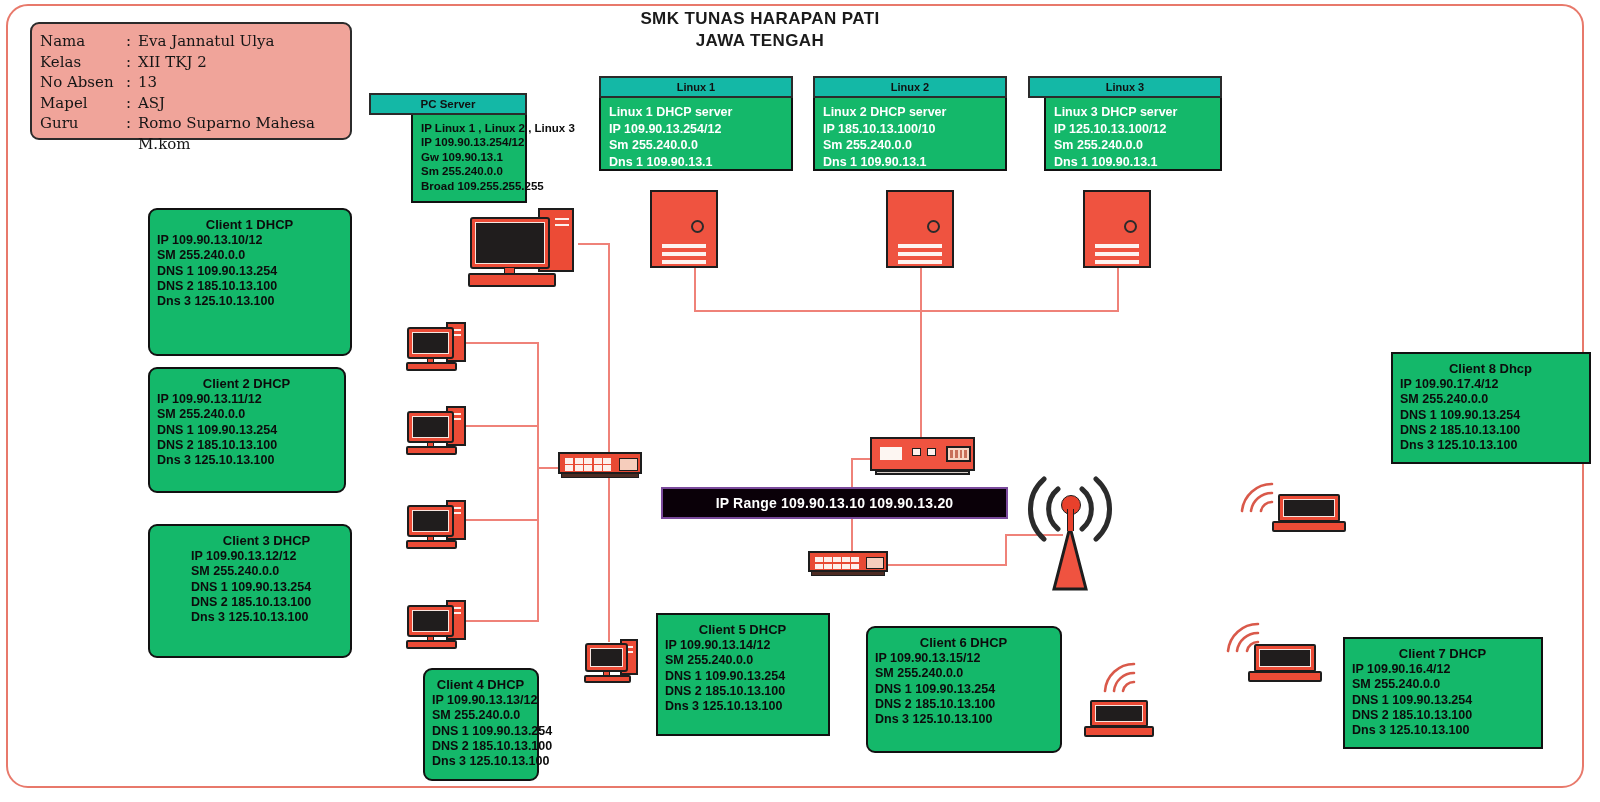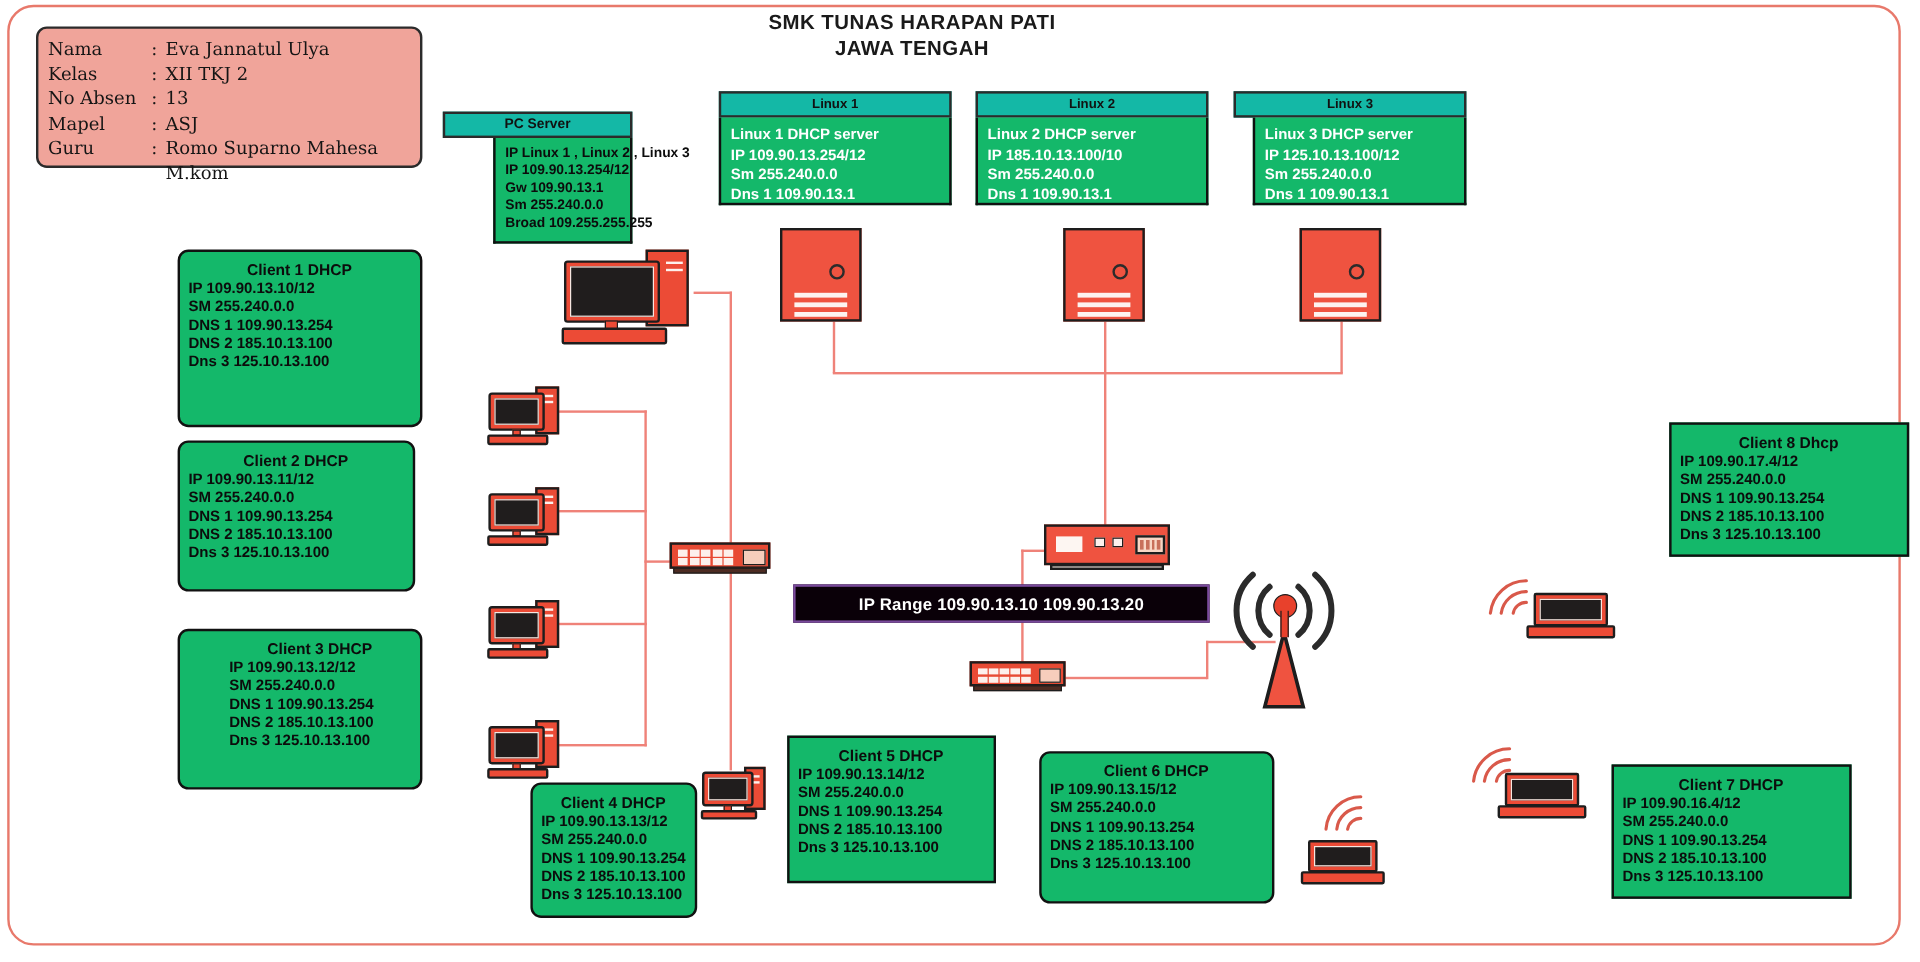--- a/index.html
+++ b/index.html
@@ -648,21 +648,21 @@
 
   <div class="green-box rounded" style="left:148px; top:524px; width:204px; height:134px;padding-left:41px;">
     <div class="gb-title">Client 3 DHCP</div>
     <div class="gb-line">IP 109.90.13.12/12</div>
     <div class="gb-line">SM 255.240.0.0</div>
     <div class="gb-line">DNS 1 109.90.13.254</div>
     <div class="gb-line">DNS 2 185.10.13.100</div>
     <div class="gb-line">Dns 3 125.10.13.100</div>
   </div>
 
-  <div class="green-box rounded" style="left:423px; top:652px; width:139px; height:113px;margin-left:19px;">
+  <div class="green-box rounded" style="left:423px; top:668px; width:116px; height:113px;">
     <div class="gb-title">Client 4 DHCP</div>
     <div class="gb-line">IP 109.90.13.13/12</div>
     <div class="gb-line">SM 255.240.0.0</div>
     <div class="gb-line">DNS 1 109.90.13.254</div>
     <div class="gb-line">DNS 2 185.10.13.100</div>
     <div class="gb-line">Dns 3 125.10.13.100</div>
   </div>
 
   <div class="green-box" style="left:656px; top:613px; width:174px; height:123px;">
     <div class="gb-title">Client 5 DHCP</div>

